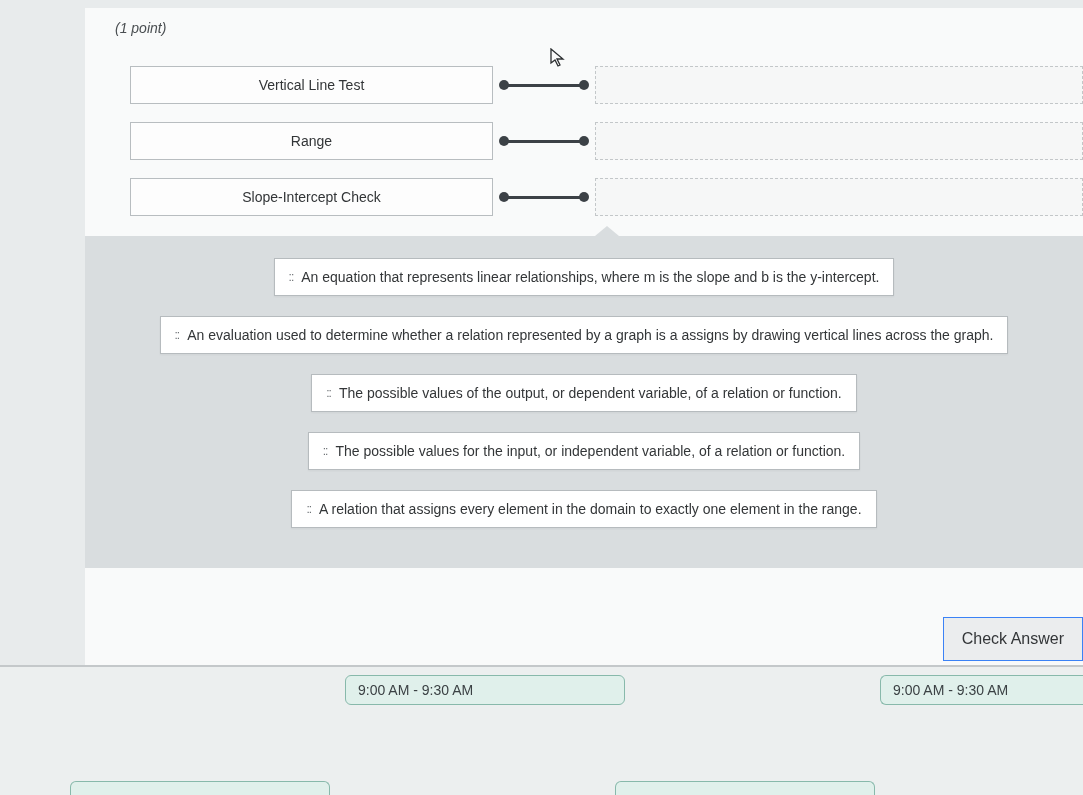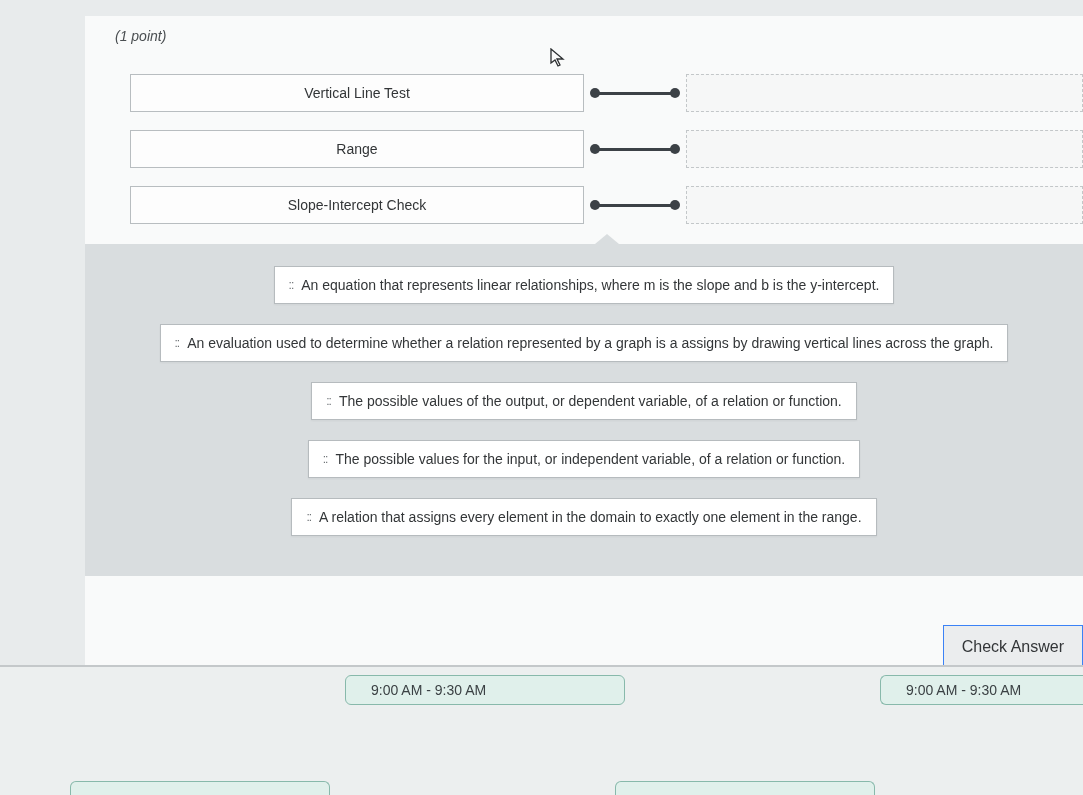--- a/index.html
+++ b/index.html
@@ -8,21 +8,21 @@
       background: #e8ebec;
       width: 1083px;
       height: 795px;
       overflow: hidden;
       position: relative;
     }
     .main-panel {
       background: #f9fafa;
       position: absolute;
       left: 85px;
-      top: 16px;
+      top: 8px;
       right: 0;
       height: 665px;
       padding-top: 12px;
     }
     .points-label {
       font-style: italic;
       color: #4a4e51;
       font-size: 14px;
       margin-left: 30px;
       margin-bottom: 30px;
@@ -30,21 +30,21 @@
     .matching-rows {
       padding-left: 45px;
     }
     .match-row {
       display: flex;
       align-items: center;
       margin-bottom: 18px;
       height: 38px;
     }
     .term-box {
-      width: 454px;
+      width: 363px;
       height: 38px;
       border: 1px solid #b8bdc0;
       background: #fdfdfd;
       display: flex;
       align-items: center;
       justify-content: center;
       font-size: 14px;
       color: #323537;
     }
     .connector {
@@ -137,21 +137,21 @@
       top: 665px;
       bottom: 0;
       background: #ecefef;
       border-top: 2px solid #c4c8ca;
     }
     .cal-event {
       position: absolute;
       background: #e0f0eb;
       border: 1px solid #88b9ab;
       border-radius: 6px;
-      padding: 6px 25px;
+      padding: 6px 12px;
       font-size: 14px;
       color: #3b4144;
       top: 8px;
       height: 30px;
       display: flex;
       align-items: center;
     }
     .cal-event.one { left: 345px; width: 280px; }
     .cal-event.two { left: 880px; right: 0; border-right: none; border-radius: 6px 0 0 6px; }
     .cal-stub {

